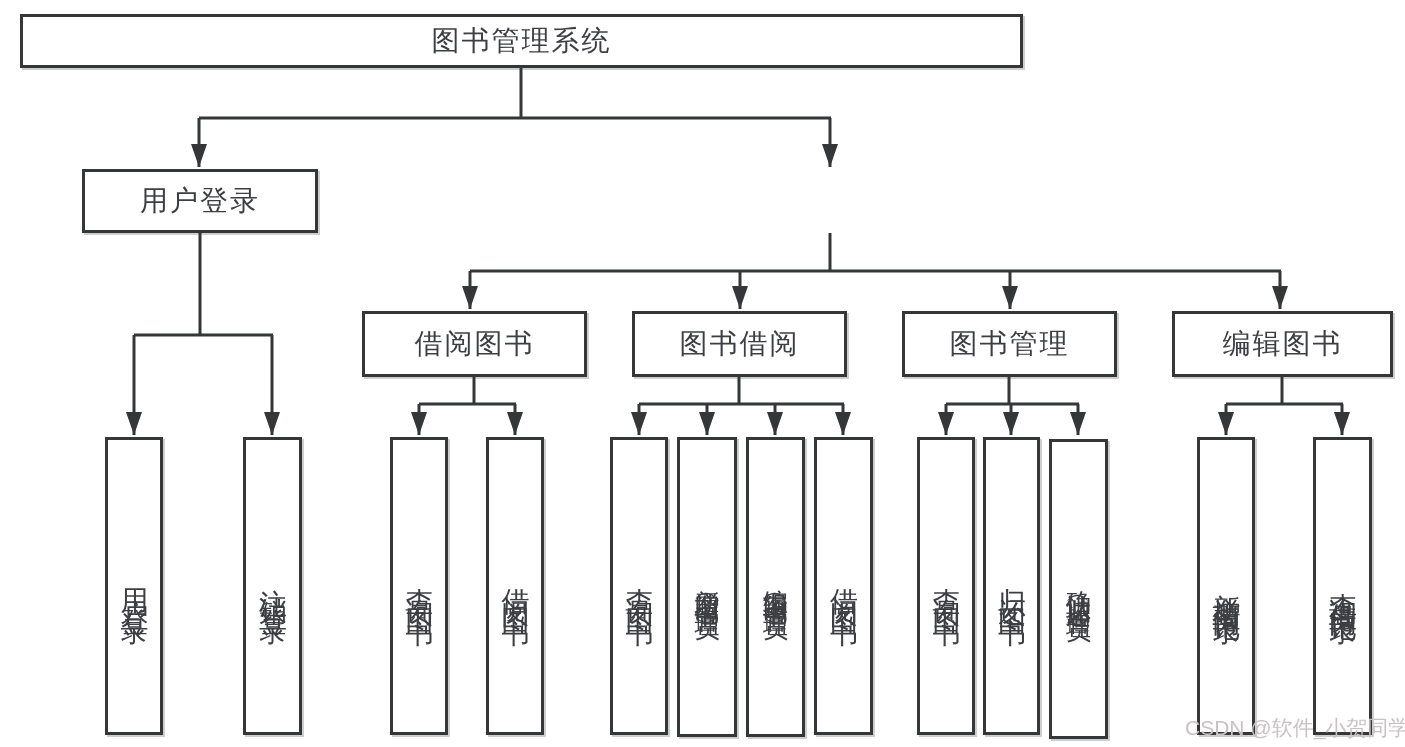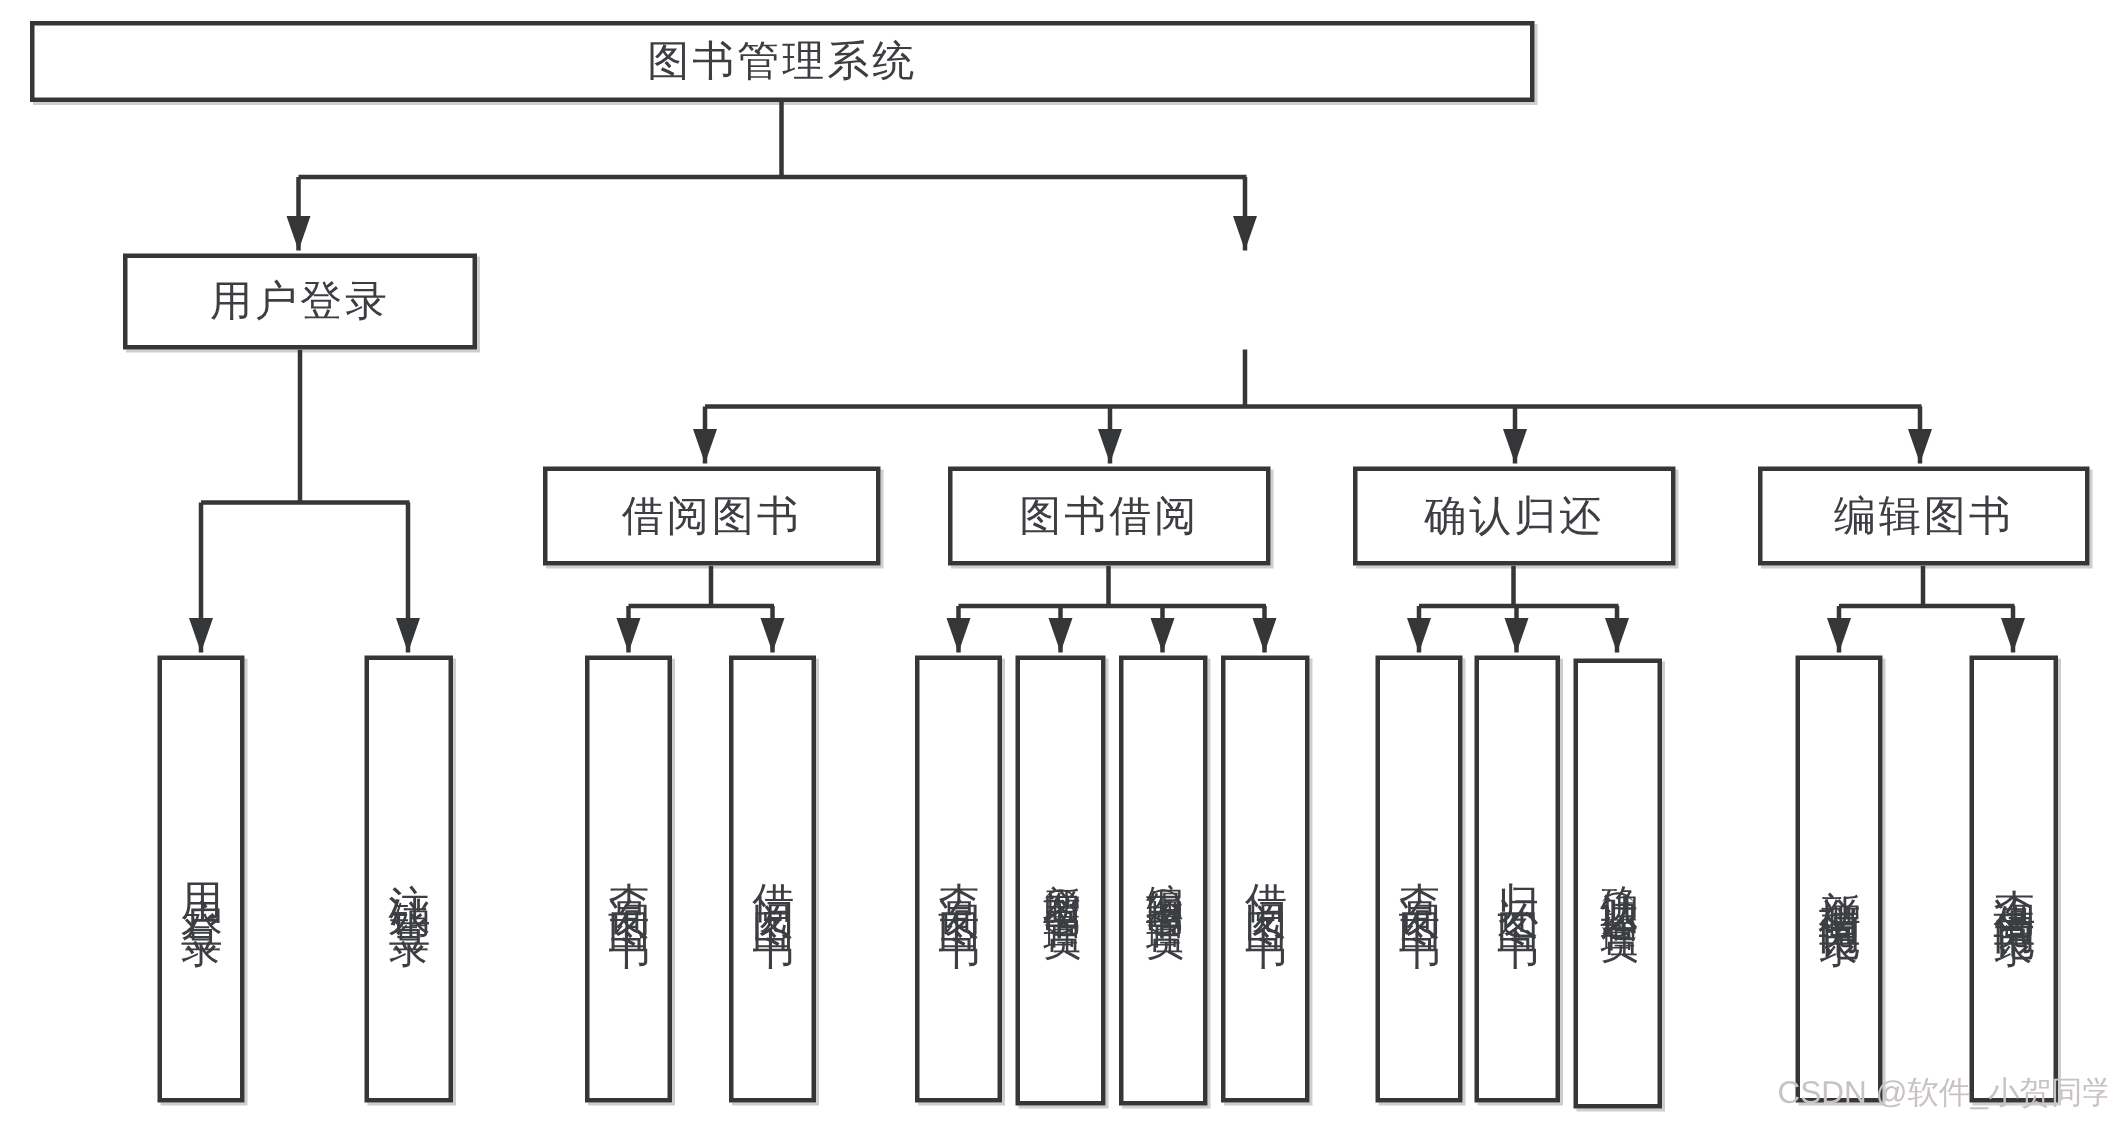--- a/index.html
+++ b/index.html
@@ -124,21 +124,21 @@
     <span>用户登录</span>
   </div>
 
   <div class="node" style="left:362px;top:311px;width:225px;height:66px">
     <span>借阅图书</span>
   </div>
   <div class="node" style="left:632px;top:311px;width:215px;height:66px">
     <span>图书借阅</span>
   </div>
   <div class="node" style="left:902px;top:311px;width:215px;height:66px">
-    <span>确认归还</span>
+    <span>图书管理</span>
   </div>
   <div class="node" style="left:1172px;top:311px;width:221px;height:66px">
     <span>编辑图书</span>
   </div>
 
   <div class="node v" style="left:105px;top:437px;width:58px;height:298px">
     <span>用户登录</span>
   </div>
   <div class="node v" style="left:243px;top:437px;width:59px;height:298px">
     <span>注销登录</span>

